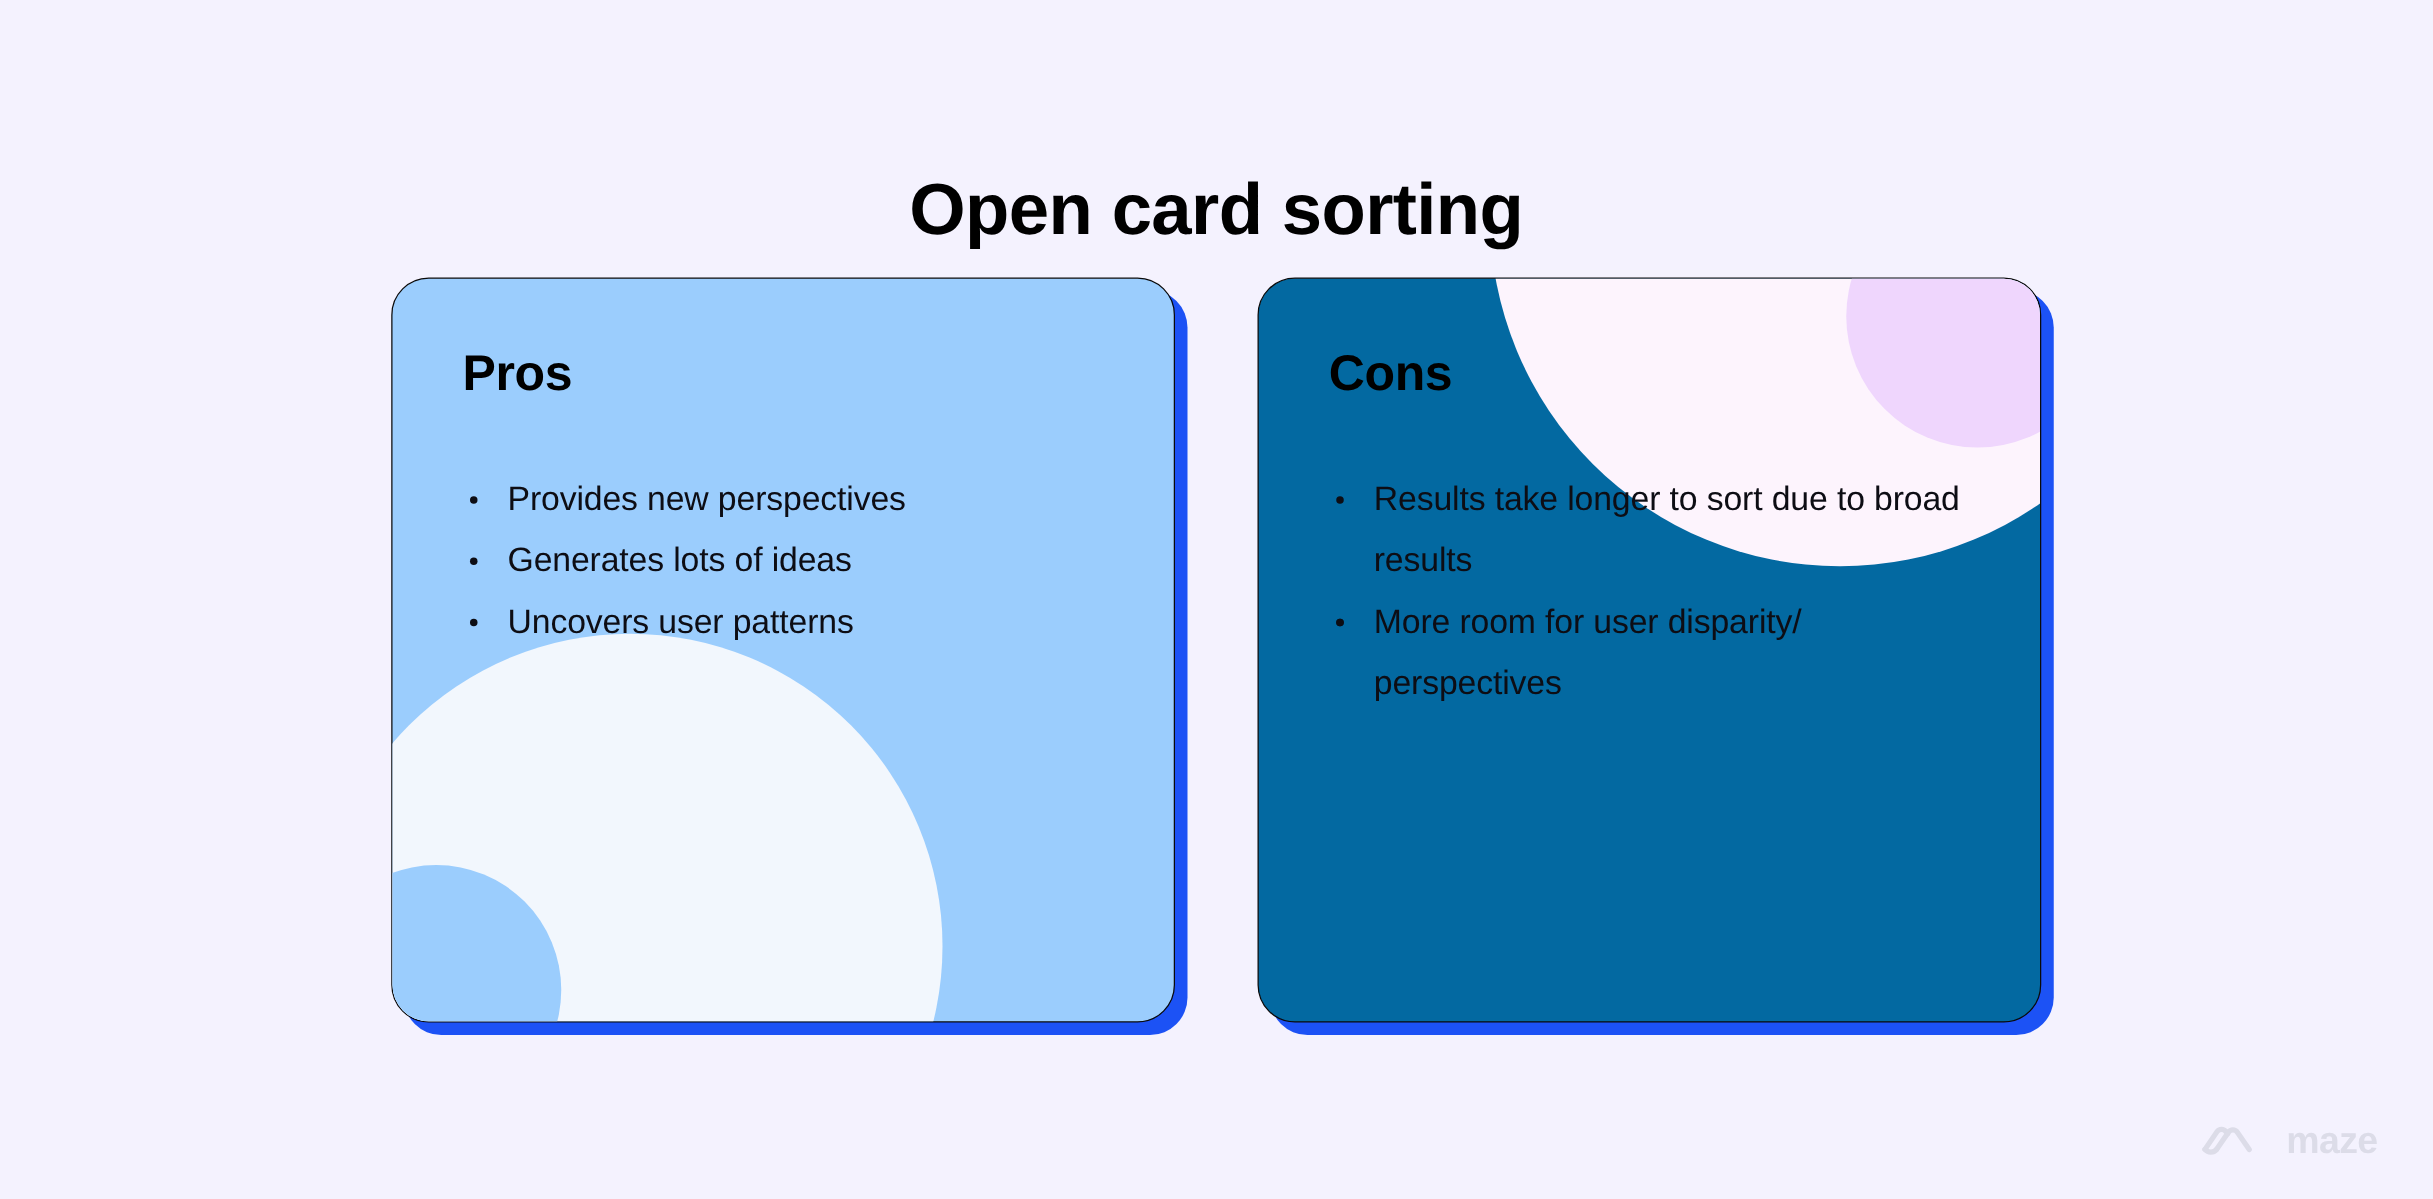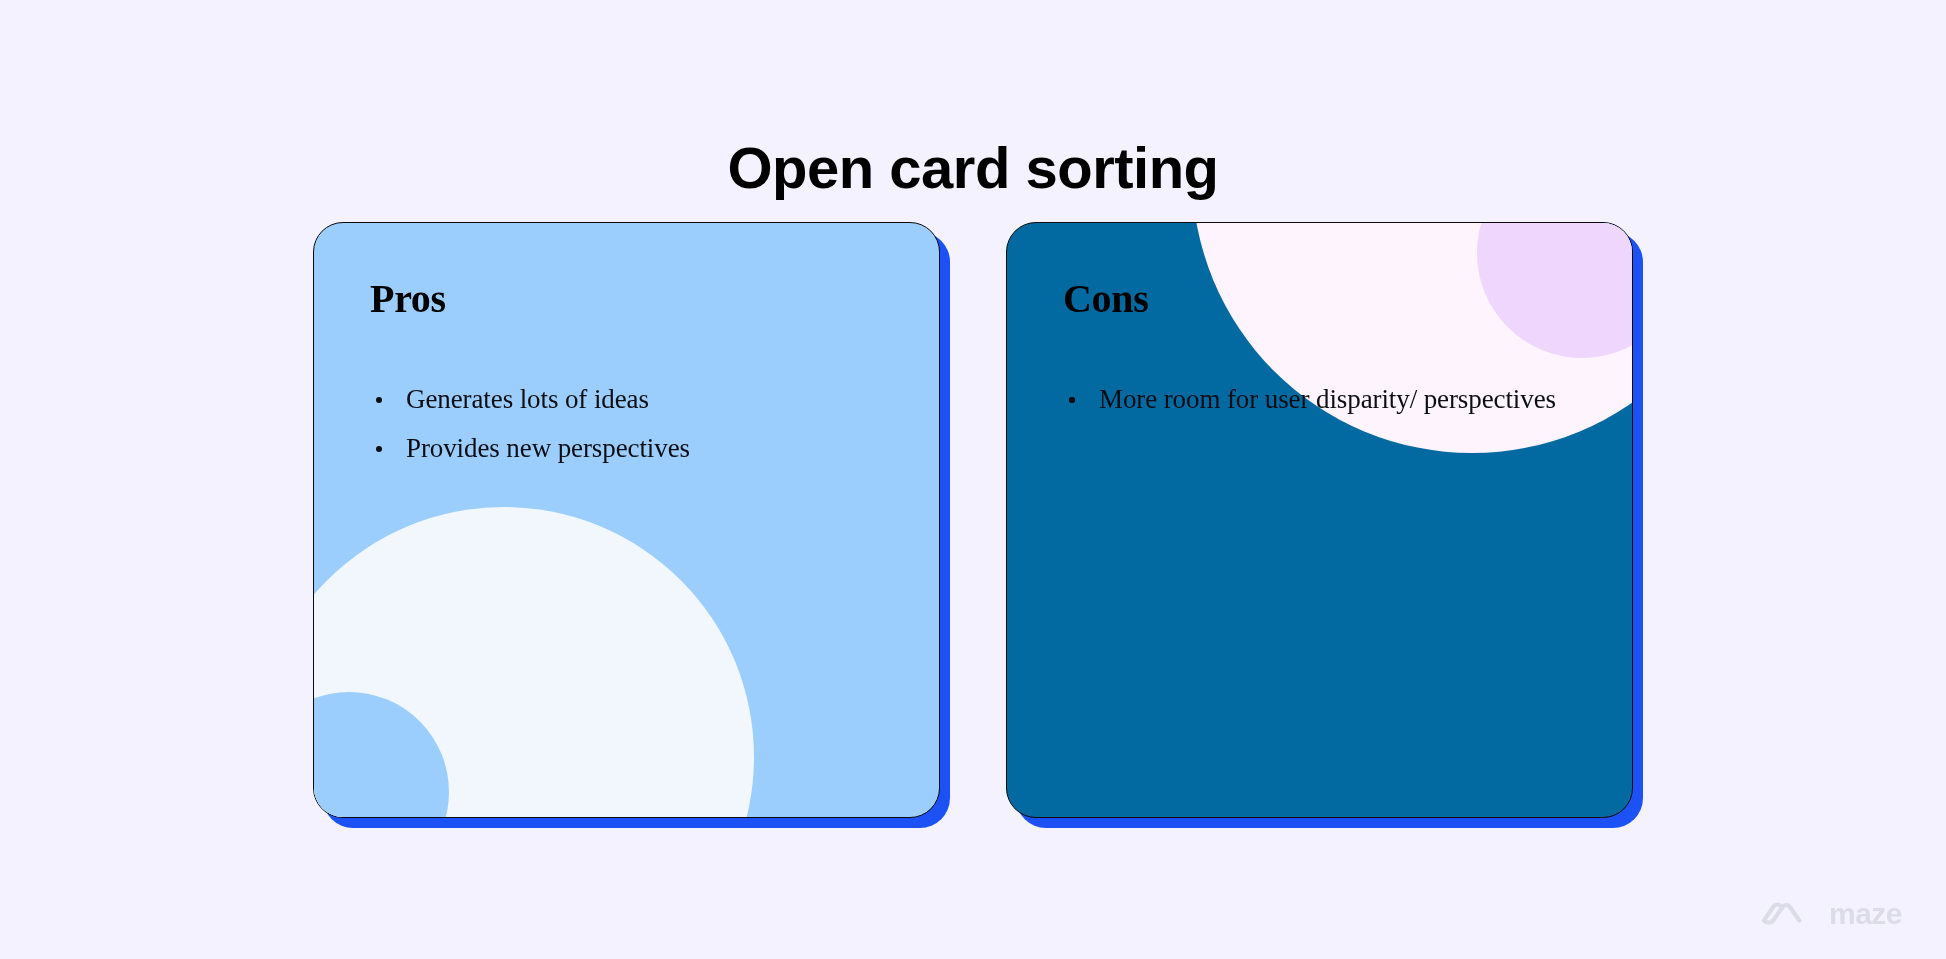--- a/index.html
+++ b/index.html
@@ -43,21 +43,20 @@
     width: 1320px;
     height: 600px;
     display: flex;
     justify-content: space-between;
   }
 
   .card-wrap {
     position: relative;
     width: 627px;
     height: 596px;
-    font-family: Liberation Serif, serif;
   }
 
   .card-shadow {
     position: absolute;
     left: 10px;
     top: 10px;
     width: 627px;
     height: 596px;
     background: #1c52f5;
     border-radius: 30px;
@@ -181,39 +180,47 @@
     <div class="card-wrap">
       <div class="card-shadow"></div>
       <div class="card card-pros">
         <div class="blob pros-blob-big"></div>
         <div class="blob pros-blob-small"></div>
         <div class="card-content">
           <h2 class="card-heading">Pros</h2>
           <ul class="bullet-list">
             <li class="bullet-item">
               <span class="dot"></span>
+              <span>Provides new perspectives</span>
+            </li>
+            <li class="bullet-item">
+              <span class="dot"></span>
               <span>Generates lots of ideas</span>
             </li>
             <li class="bullet-item">
               <span class="dot"></span>
-              <span>Provides new perspectives</span>
+              <span>Uncovers user patterns</span>
             </li>
           </ul>
         </div>
       </div>
     </div>
 
     <div class="card-wrap">
       <div class="card-shadow"></div>
       <div class="card card-cons">
         <div class="blob cons-blob-big"></div>
         <div class="blob cons-blob-small"></div>
         <div class="card-content">
           <h2 class="card-heading">Cons</h2>
           <ul class="bullet-list">
+            <li class="bullet-item">
+              <span class="dot"></span>
+              <span>Results take longer to sort due to broad results</span>
+            </li>
             <li class="bullet-item">
               <span class="dot"></span>
             </li>
             <li class="bullet-item">
               <span class="dot"></span>
               <span>More room for user disparity/ perspectives</span>
             </li>
           </ul>
         </div>
       </div>

